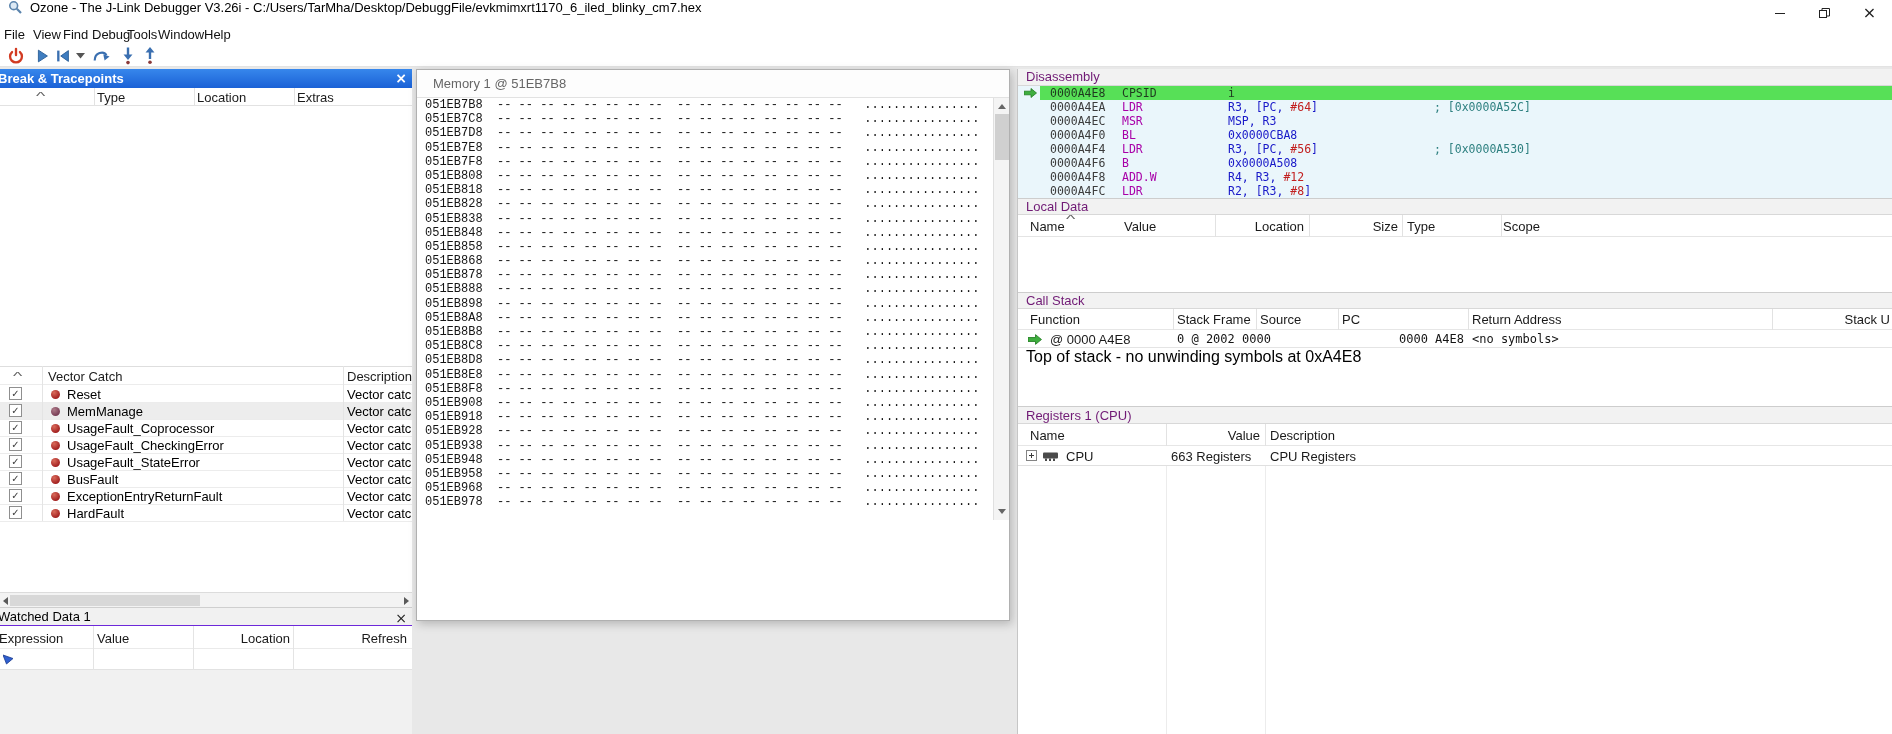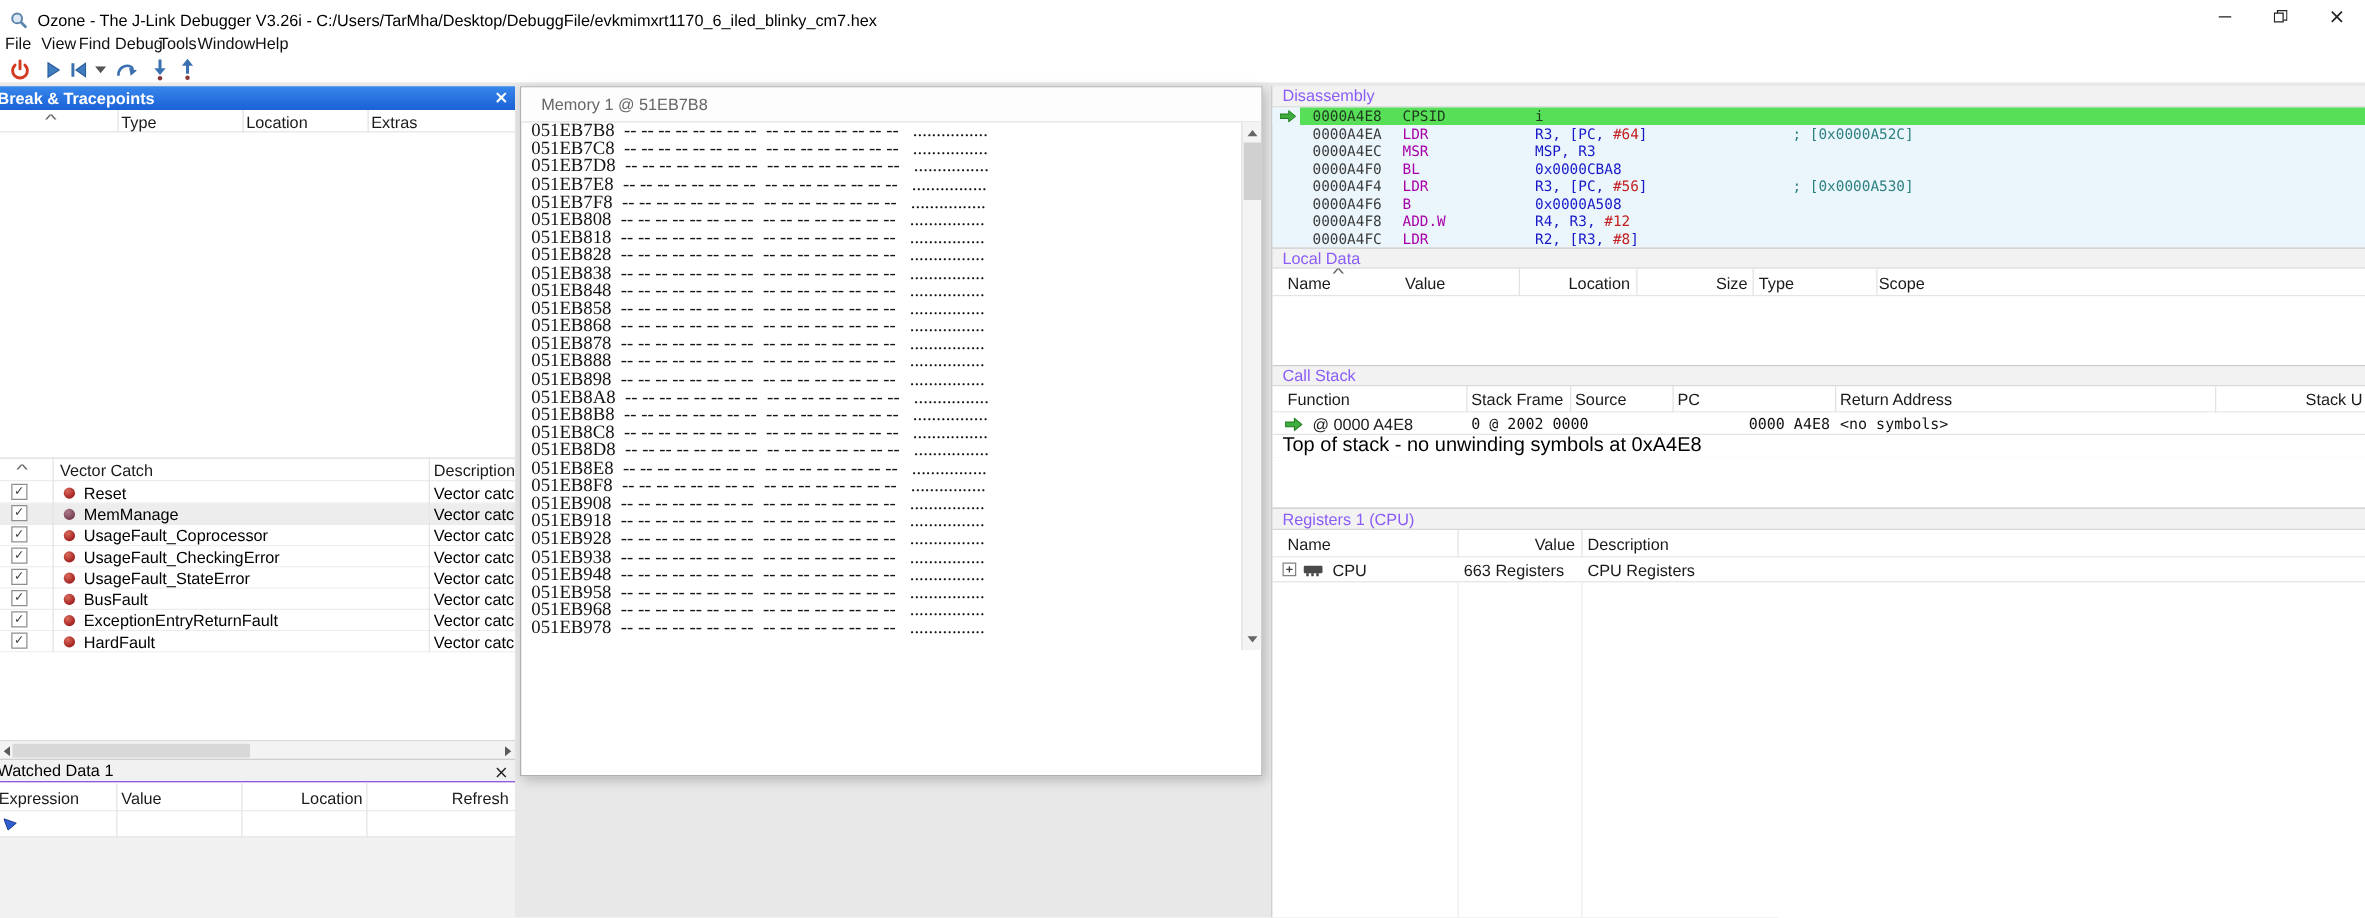--- a/index.html
+++ b/index.html
@@ -1,21 +1,21 @@
 <!DOCTYPE html>
 <html><head>
 <meta charset="utf-8">
 <style>
 *{box-sizing:border-box}
 html,body{margin:0;padding:0}
 body{width:1892px;height:734px;position:relative;overflow:hidden;background:#fff;
   font-family:"Liberation Sans",sans-serif;color:#000}
 
 
-.titlebar{position:absolute;left:0;top:0;width:1892px;height:24px;background:#fff;display:flex;align-items:flex-end}
+.titlebar{position:absolute;left:0;top:0;width:1892px;height:24px;background:#fff;display:flex;align-items:flex-start}
 .app-icon{margin-left:8px;display:inline-flex}
 .title-text{margin-left:7px;font-size:13px;color:#000;white-space:nowrap}
 .win-controls{position:absolute;right:0;top:0;height:26px;display:flex}
 .win-btn{width:45px;height:26px;display:flex;align-items:center;justify-content:center;color:#222}
 .min-glyph{width:10px;border-top:1px solid #222}
 .close-glyph{font-size:16px;line-height:1;font-family:"DejaVu Sans",sans-serif}
 .menubar{position:absolute;left:0;top:24px;width:1892px;height:20px;background:#fff}
 .menu-item{position:absolute;top:3px;font-size:13px;color:#111;white-space:nowrap}
 .toolbar{position:absolute;left:0;top:44px;width:1892px;height:23px;background:#fff;border-bottom:1px solid #e3e3e3}
 .tool{position:absolute;top:1px;width:22px;height:21px;display:flex;align-items:center;justify-content:center}
@@ -53,30 +53,30 @@
 .wd-title .t{margin-left:-2px}
 .wd-header{position:absolute;left:0;top:626px;width:412px;height:22px;background:#fff}
 .wd-row{position:absolute;left:0;top:648px;width:412px;height:22px;background:#fff;border-top:1px solid #eaeaea;border-bottom:1px solid #e2e2e2}
 .wd-below{position:absolute;left:0;top:670px;width:412px;height:64px;background:#f1f1f1}
 .wd-vdiv{position:absolute;top:626px;height:44px;width:1px;background:#e4e4e4}
 
 
 .mem-win{position:absolute;left:416px;top:69px;width:594px;height:552px;background:#fff;border:1px solid #b0b0b0;box-shadow:2px 3px 9px rgba(0,0,0,.22)}
 .mem-title{position:absolute;left:0;top:0;width:100%;height:28px;border-bottom:1px solid #e2e2e2;font-size:13px;color:#666;line-height:27px;padding-left:16px;background:#fdfdfd}
 .mem-body{position:absolute;left:0;top:28px;width:576px;height:422px;overflow:hidden}
-.mem-row{height:14.2px;line-height:14.2px;font-family:Liberation Serif, serif;font-size:15px;color:#141414;white-space:pre;padding-left:8px}
+.mem-row{height:14.2px;line-height:14.2px;font-family:Liberation Mono, monospace;font-size:12px;color:#141414;white-space:pre;padding-left:8px}
 .mem-scroll{position:absolute;right:0;top:28px;width:16px;height:422px;background:#f4f4f4;border-left:1px solid #e0e0e0}
 .mem-thumb{position:absolute;left:1px;top:16px;width:14px;height:46px;background:#d0d0d0}
 .sarrow{position:absolute;left:4px;width:0;height:0;border-left:4px solid transparent;border-right:4px solid transparent}
 .sarrow.up{top:6px;border-bottom:5px solid #666}
 .sarrow.down{bottom:6px;border-top:5px solid #666}
 
 
 .dock-border{position:absolute;left:1017px;top:69px;width:1px;height:665px;background:#c6c6c6}
-.rtitle{position:absolute;left:1018px;width:874px;background:#f2f2f2;border-bottom:1px solid #d8d8d8;font-size:13px;color:#8b5cf6;padding-left:8px}
+.rtitle{position:absolute;left:1018px;width:874px;background:#f2f2f2;border-bottom:1px solid #d8d8d8;font-size:13px;color:#701a75;padding-left:8px}
 .rwhite{position:absolute;left:1018px;width:874px;background:#fff}
 
 
 .dis-title{top:69px;height:17px;line-height:16px}
 .dis-body{position:absolute;left:1018px;top:86px;width:874px;height:112px;background:#eaf6fb}
 .dis-row{position:relative;height:14px;font-family:"DejaVu Sans Mono",monospace;font-size:11.5px;line-height:14px;white-space:pre}
 .dis-row.cur{background:linear-gradient(90deg,#eaf6fb 0,#eaf6fb 22px,#57e057 22px)}
 .dis-arrow{position:absolute;left:6px;top:2px;display:inline-flex}
 .dis-addr{position:absolute;left:32px;color:#3c3c3c}
 .dis-mn{position:absolute;left:104px;color:#a800a8}

